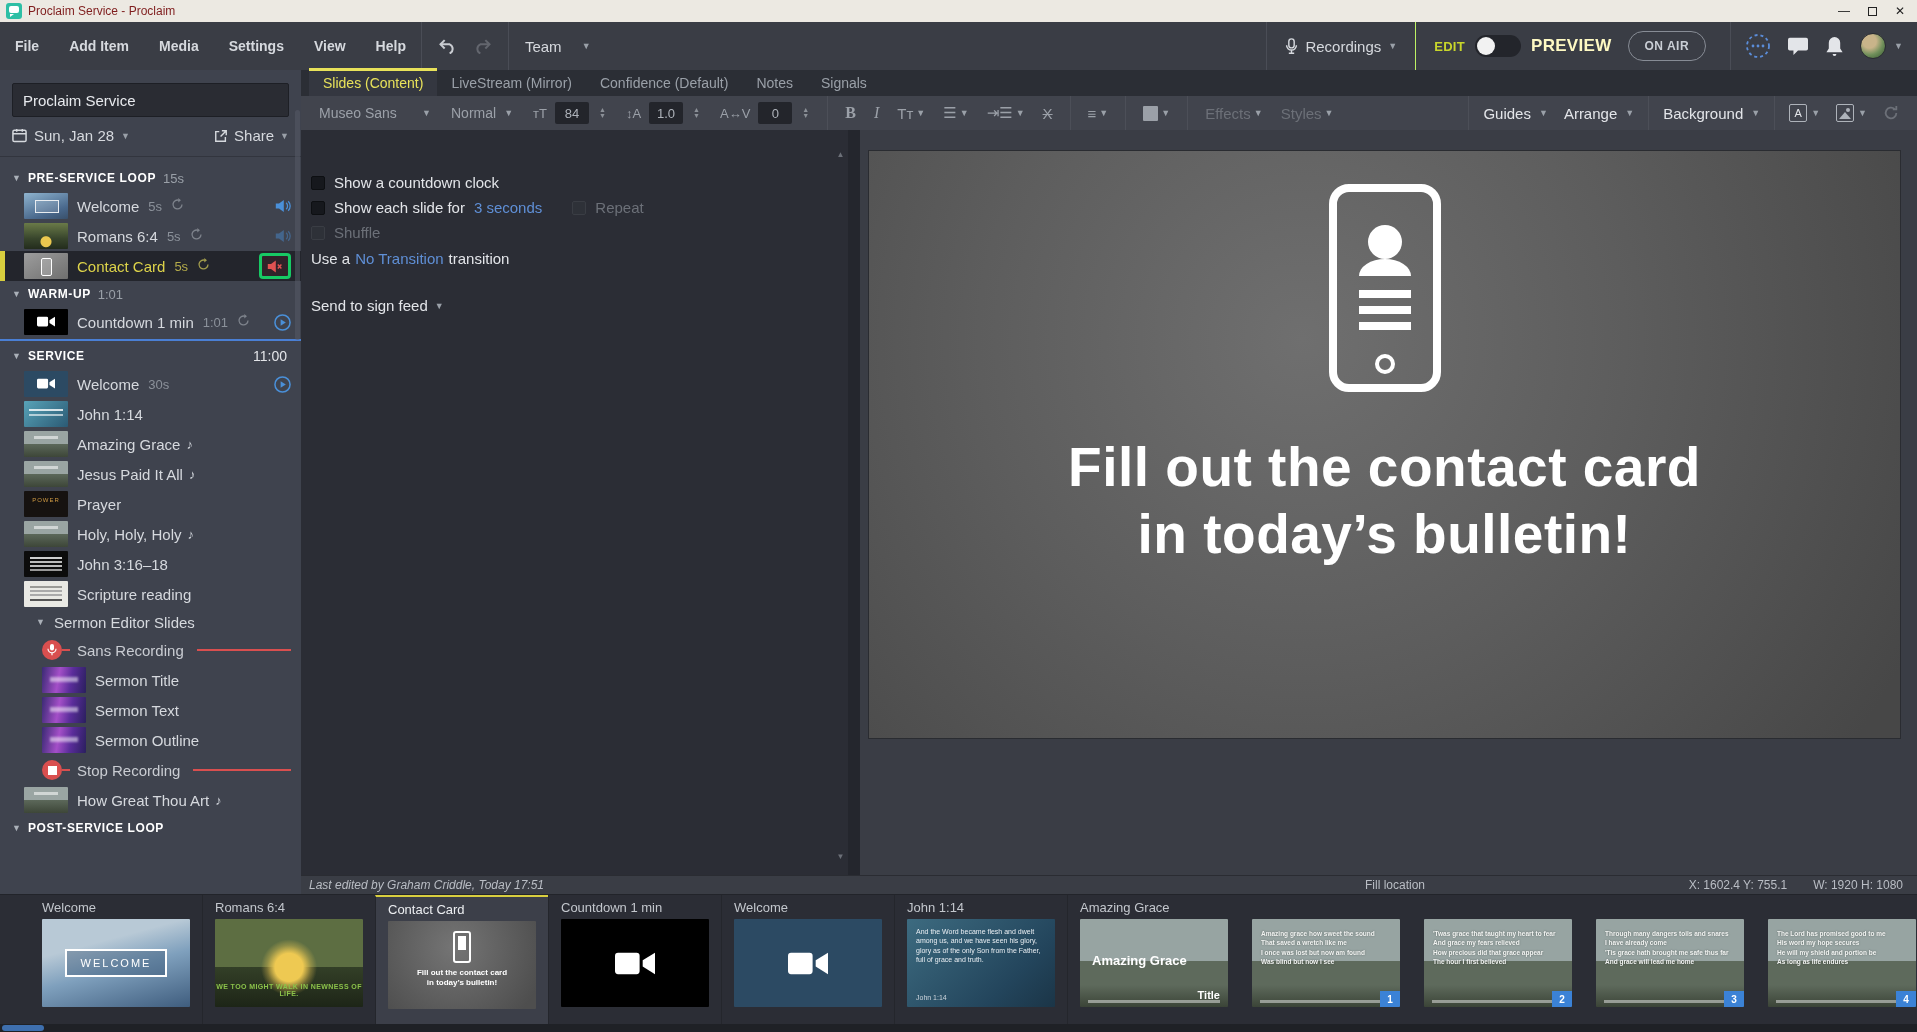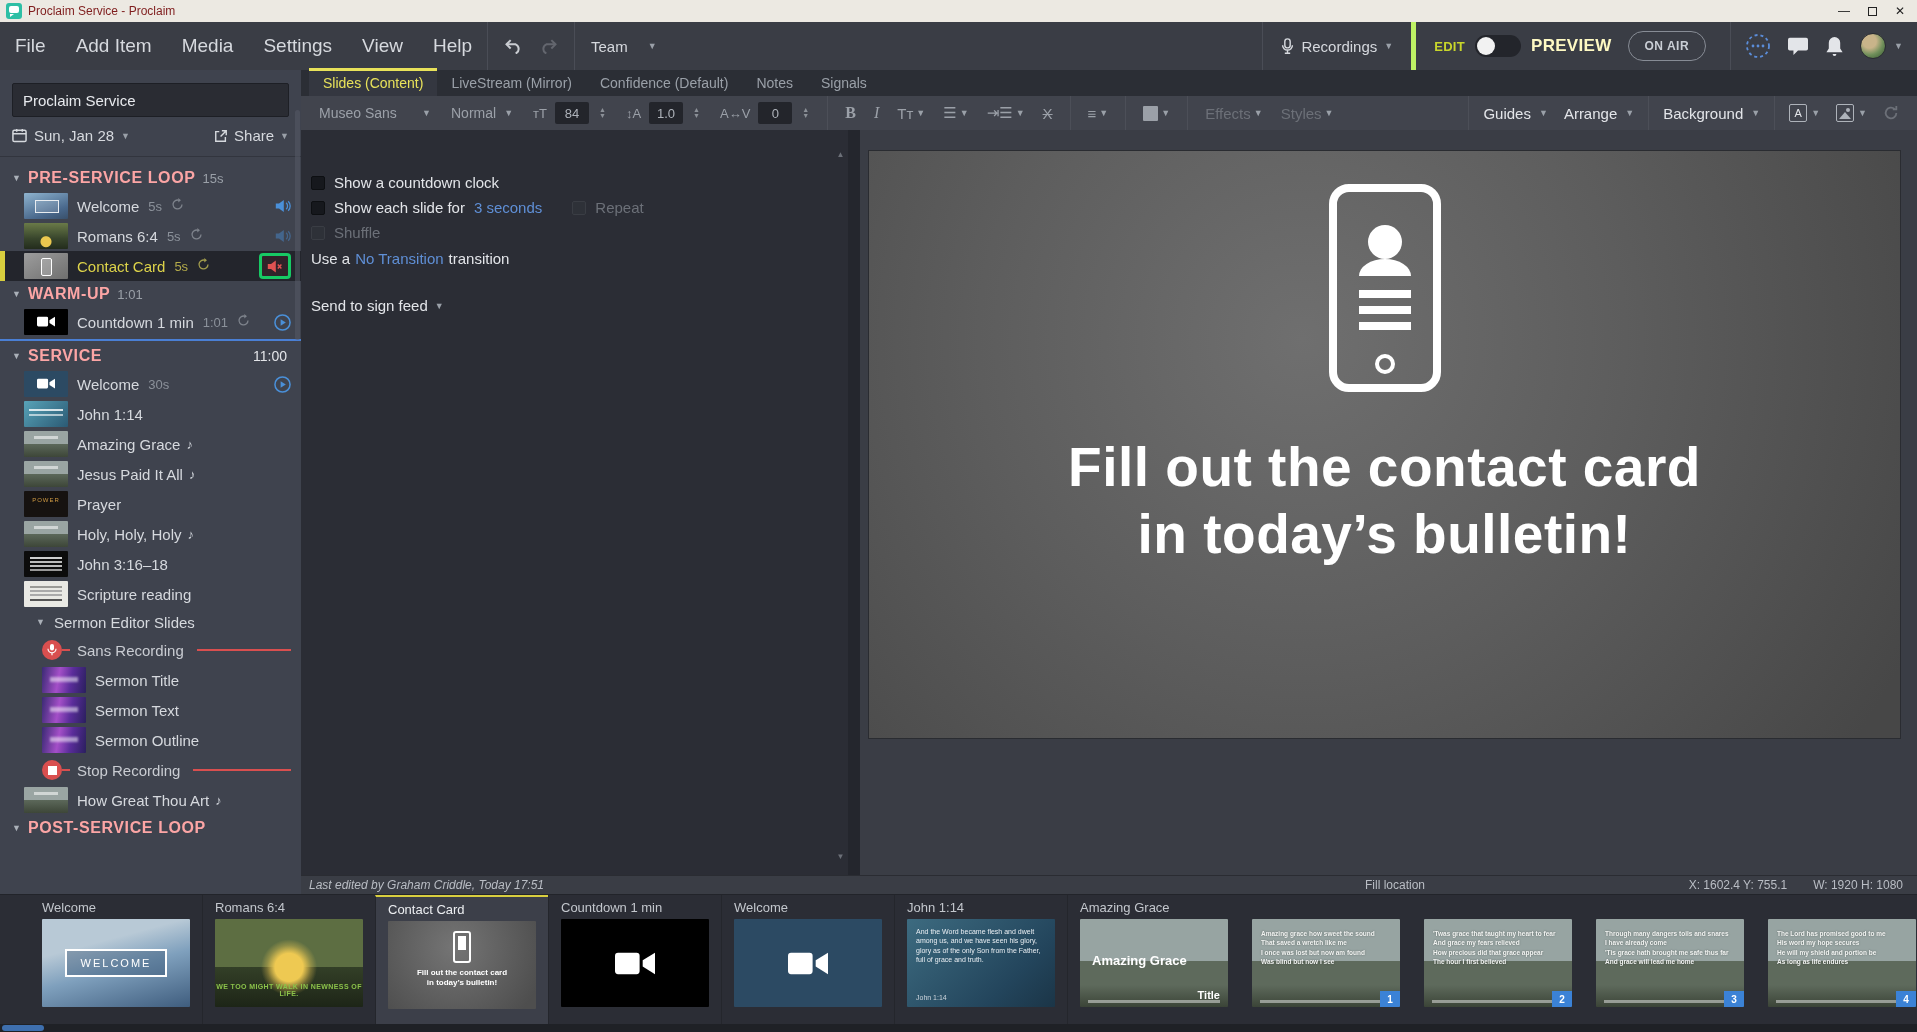--- a/index.html
+++ b/index.html
@@ -13,28 +13,28 @@
   .tb-logo::after { content:""; position:absolute; left:3px; top:3px; width:10px; height:7px; border-radius:2px; background:#fff; }
   .tb-logo::before { content:""; position:absolute; left:4px; top:11px; width:4px; height:3px; background:#fff; clip-path:polygon(0 0,100% 0,0 100%); z-index:2;}
   .tb-title { font-size:12px; color:#7f1d1d; }
   .tb-controls { margin-left:auto; display:flex; align-items:center; gap:18px; padding-right:8px; color:#222; }
   .tb-btn { font-size:12px; line-height:1; cursor:default; }
   .tb-max { width:9px; height:9px; border:1px solid #222; }
 
   
   .menubar { height:48px; background:#3a3d45; display:flex; align-items:center; color:#d6d9de; flex:0 0 auto; }
   .menu-left { display:flex; align-items:center; height:100%; }
-  .menu-item { padding:0 15px; font-size:19px; height:100%; display:flex; align-items:center; cursor:default; }
+  .menu-item { padding:0 15px; font-size:14px; height:100%; display:flex; align-items:center; cursor:default;font-weight:bold; }
   .mb-sep { width:1px; height:48px; background:#4a4d56; }
   .undoredo { display:flex; align-items:center; gap:14px; padding:0 16px; }
   .team { display:flex; align-items:center; gap:20px; padding:0 16px; font-size:15px; }
   .caret { font-size:9px; color:#9aa0a8; }
   .menu-right { margin-left:auto; display:flex; align-items:center; height:100%; }
   .recordings { display:flex; align-items:center; gap:7px; padding:0 18px; height:100%; border-left:1px solid #4a4d56; font-size:15px; }
-  .editgroup { display:flex; align-items:center; gap:10px; padding:0 18px; height:100%; border-left:5px solid #bef264; }
+  .editgroup { display:flex; align-items:center; gap:10px; padding:0 18px; height:100%; border-left:1px solid #bef264; }
   .edit-label { color:#c8d62b; font-weight:bold; font-size:13px; letter-spacing:.3px; }
   .preview-label { color:#fef9c3; font-weight:bold; font-size:17px; letter-spacing:.3px; }
   .toggle { width:46px; height:22px; border-radius:11px; background:#23252b; position:relative; }
   .toggle .knob { position:absolute; left:2px; top:2px; width:18px; height:18px; border-radius:50%; background:#f2f2f2; }
   .onair { margin:0 6px; padding:7px 16px; border:1px solid #878c95; border-radius:16px; font-size:12px; font-weight:bold; letter-spacing:.5px; color:#c9ced5; }
   .rt-icons { display:flex; align-items:center; gap:16px; padding:0 14px; height:100%; border-left:1px solid #4a4d56; }
   .avatar { width:26px; height:26px; border-radius:50%; background:radial-gradient(circle at 35% 30%,#c9b48a 0 30%,#6f8f5a 60%,#33522e); border:1px solid #2a2c32; }
   .av-caret { font-size:9px; color:#9aa0a8; margin-left:-8px; }
 
   
@@ -43,21 +43,21 @@
   
   .sidebar { width:301px; flex:0 0 301px; background:#3f434e; display:flex; flex-direction:column; position:relative; overflow:hidden; }
   .svc-input { margin:13px 12px 0 12px; height:34px; background:#2a2c33; border:1px solid #1d1f25; border-radius:2px;
      color:#e8eaee; font-size:15px; padding:0 10px; font-family:inherit; }
   .daterow { display:flex; align-items:center; margin:10px 12px 8px 12px; color:#d6d9de; font-size:15px; gap:7px; }
   .share { margin-left:auto; display:flex; align-items:center; gap:6px; }
   .side-div { height:1px; background:#32353e; margin-top:4px; }
   .svc-list { flex:1 1 auto; overflow:hidden; padding-top:8px; }
   .sec-head { display:flex; align-items:center; height:26px; padding:0 14px 0 12px; gap:7px; }
   .sec-caret { font-size:9px; color:#aab0b8; }
-  .sec-label { font-size:16px; font-weight:bold; letter-spacing:.6px; color:#fca5a5; }
+  .sec-label { font-size:12px; font-weight:bold; letter-spacing:.6px; color:#ffffff; }
   .sec-dur { font-size:13px; color:#9aa0a8; }
   .sec-dur.right { margin-left:auto; font-size:14px; color:#e3e5e9; }
   .srow { display:flex; align-items:center; height:30px; padding:0 10px 0 24px; gap:9px; position:relative; color:#d6d9de; }
   .srow.indent1 { padding-left:36px; }
   .srow.indent2 { padding-left:42px; }
   .srow.sel { background:#23252c; color:#ddd34a; }
   .srow.sel::before { content:""; position:absolute; left:0; top:0; bottom:0; width:5px; background:#d8ce3e; }
   .thumb { width:44px; height:26px; border-radius:1px; flex:0 0 auto; position:relative; overflow:hidden; }
   .t-welcome { background:linear-gradient(160deg,#8fb4cf,#49688c 70%,#39506b); }
   .t-welcome::after { content:""; position:absolute; left:11px; top:7px; width:22px; height:11px; border:1px solid #e8ecf0; background:rgba(255,255,255,.15);}

